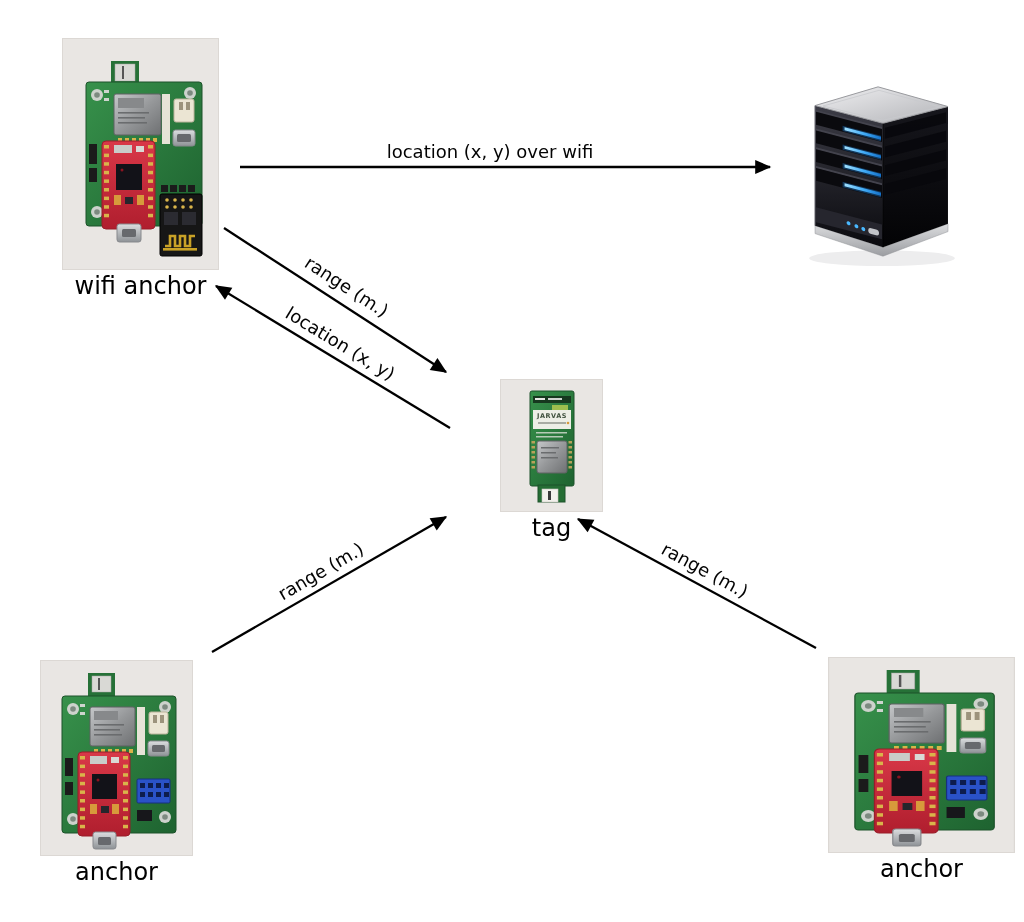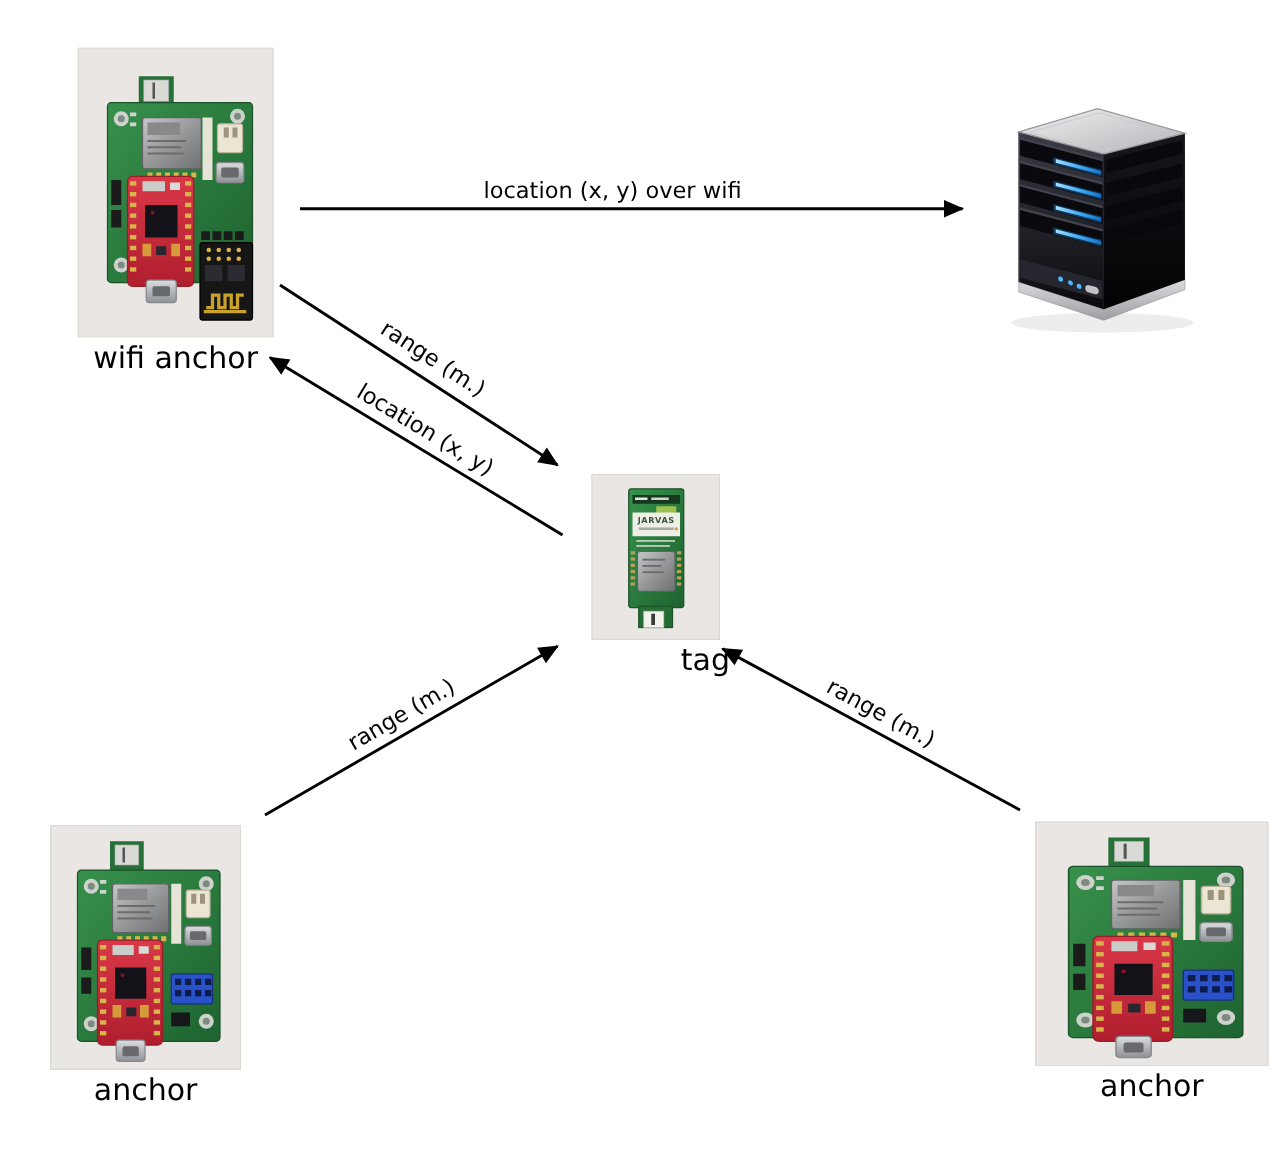--- a/index.html
+++ b/index.html
@@ -309,21 +309,21 @@
         <circle cx="61" cy="137.5" r="2" fill="#49b8ff"></circle>
         <rect x="66" y="134.5" width="11" height="6" rx="3" fill="#c2c4c8"></rect>
       </g>
       <polygon points="12,28 76,9 147,29 81,46" fill="url(#gTop)" stroke="#97989c" stroke-width="1"></polygon>
       <polygon points="20,28.5 77,12.5 139,29.5 81,43" fill="none" stroke="#c8c9cd" stroke-width="0.8"></polygon>
       <line x1="12" y1="28" x2="12" y2="150" stroke="#5c5c66" stroke-width="1"></line>
       <line x1="81" y1="46" x2="81" y2="172" stroke="#000" stroke-width="1" opacity="0.6"></line>
     </svg>
   </figure>
 
-  <figure style="left:465px;top:379px;width:119px;text-align:right;">
+  <figure style="left:492px;top:379px;width:119px;">
     <svg class="photo" width="103" height="133" viewBox="0 0 103 133">
       <rect width="103" height="133" fill="#e9e6e3"></rect>
       <rect x="0.5" y="0.5" width="102" height="132" fill="none" stroke="#dcd8d4"></rect>
       <g>
         <rect x="30" y="12" width="44" height="95" rx="2" fill="url(#gPcb)" stroke="#1c522a"></rect>
         <rect x="38" y="106" width="27" height="17" fill="#256d34" stroke="#1c522a"></rect>
         <rect x="33" y="17" width="38" height="7" fill="#16381e"></rect>
         <rect x="35" y="19" width="10" height="2" fill="#e8e8e4"></rect>
           <rect x="48" y="19" width="14" height="2" fill="#cfd4cf"></rect>
         <rect x="52" y="26" width="16" height="6" fill="#9dbf4e"></rect>

